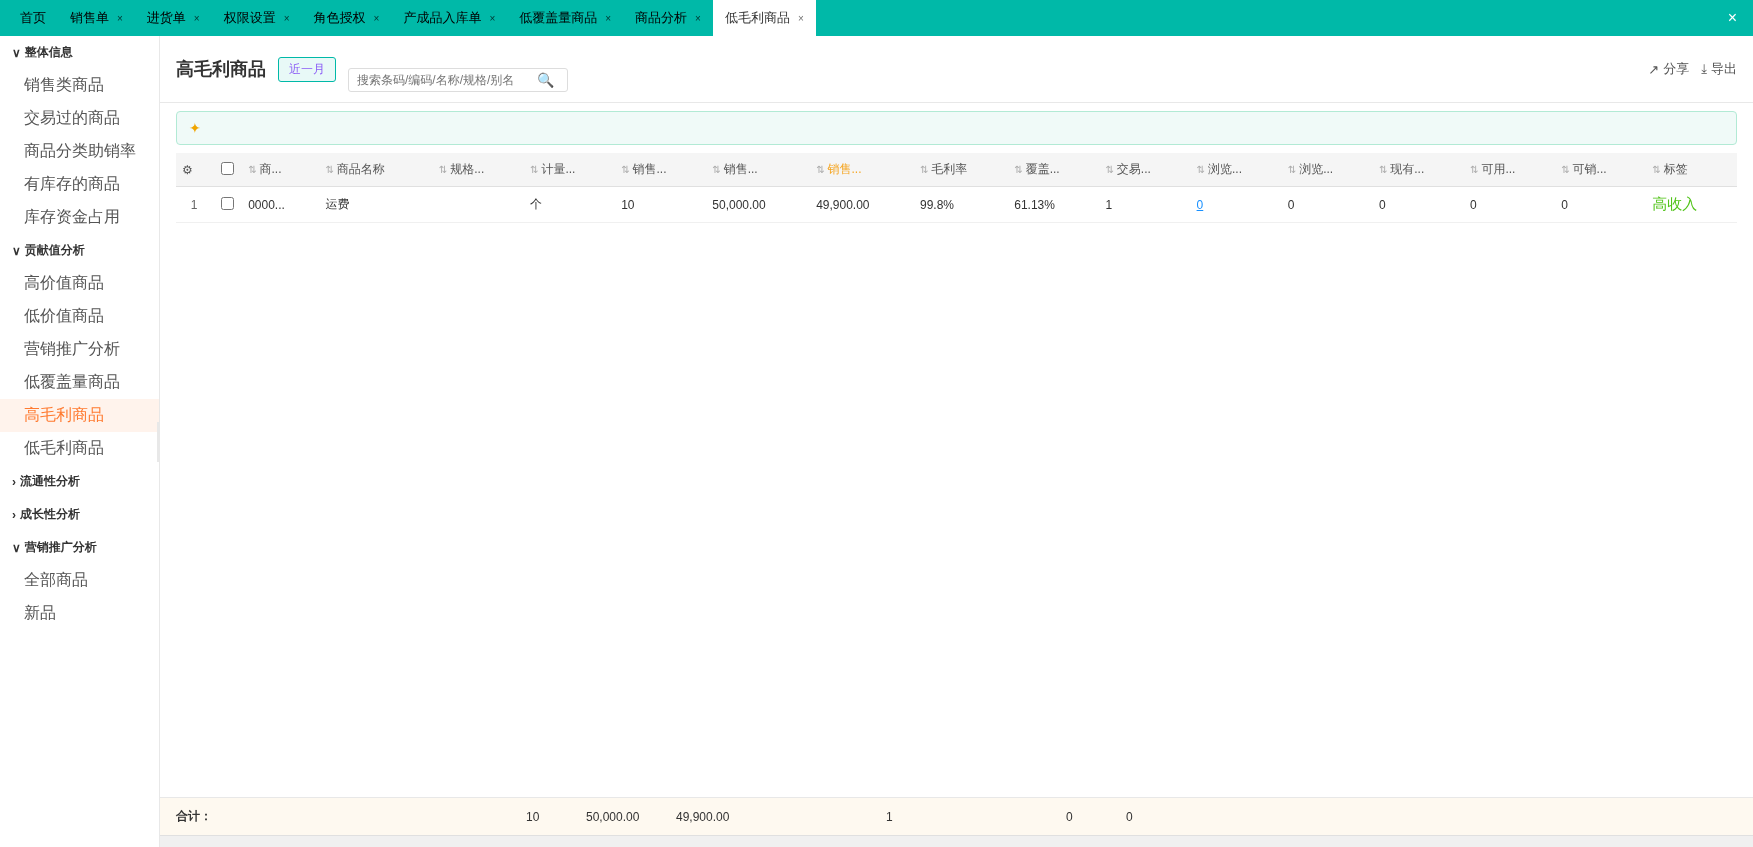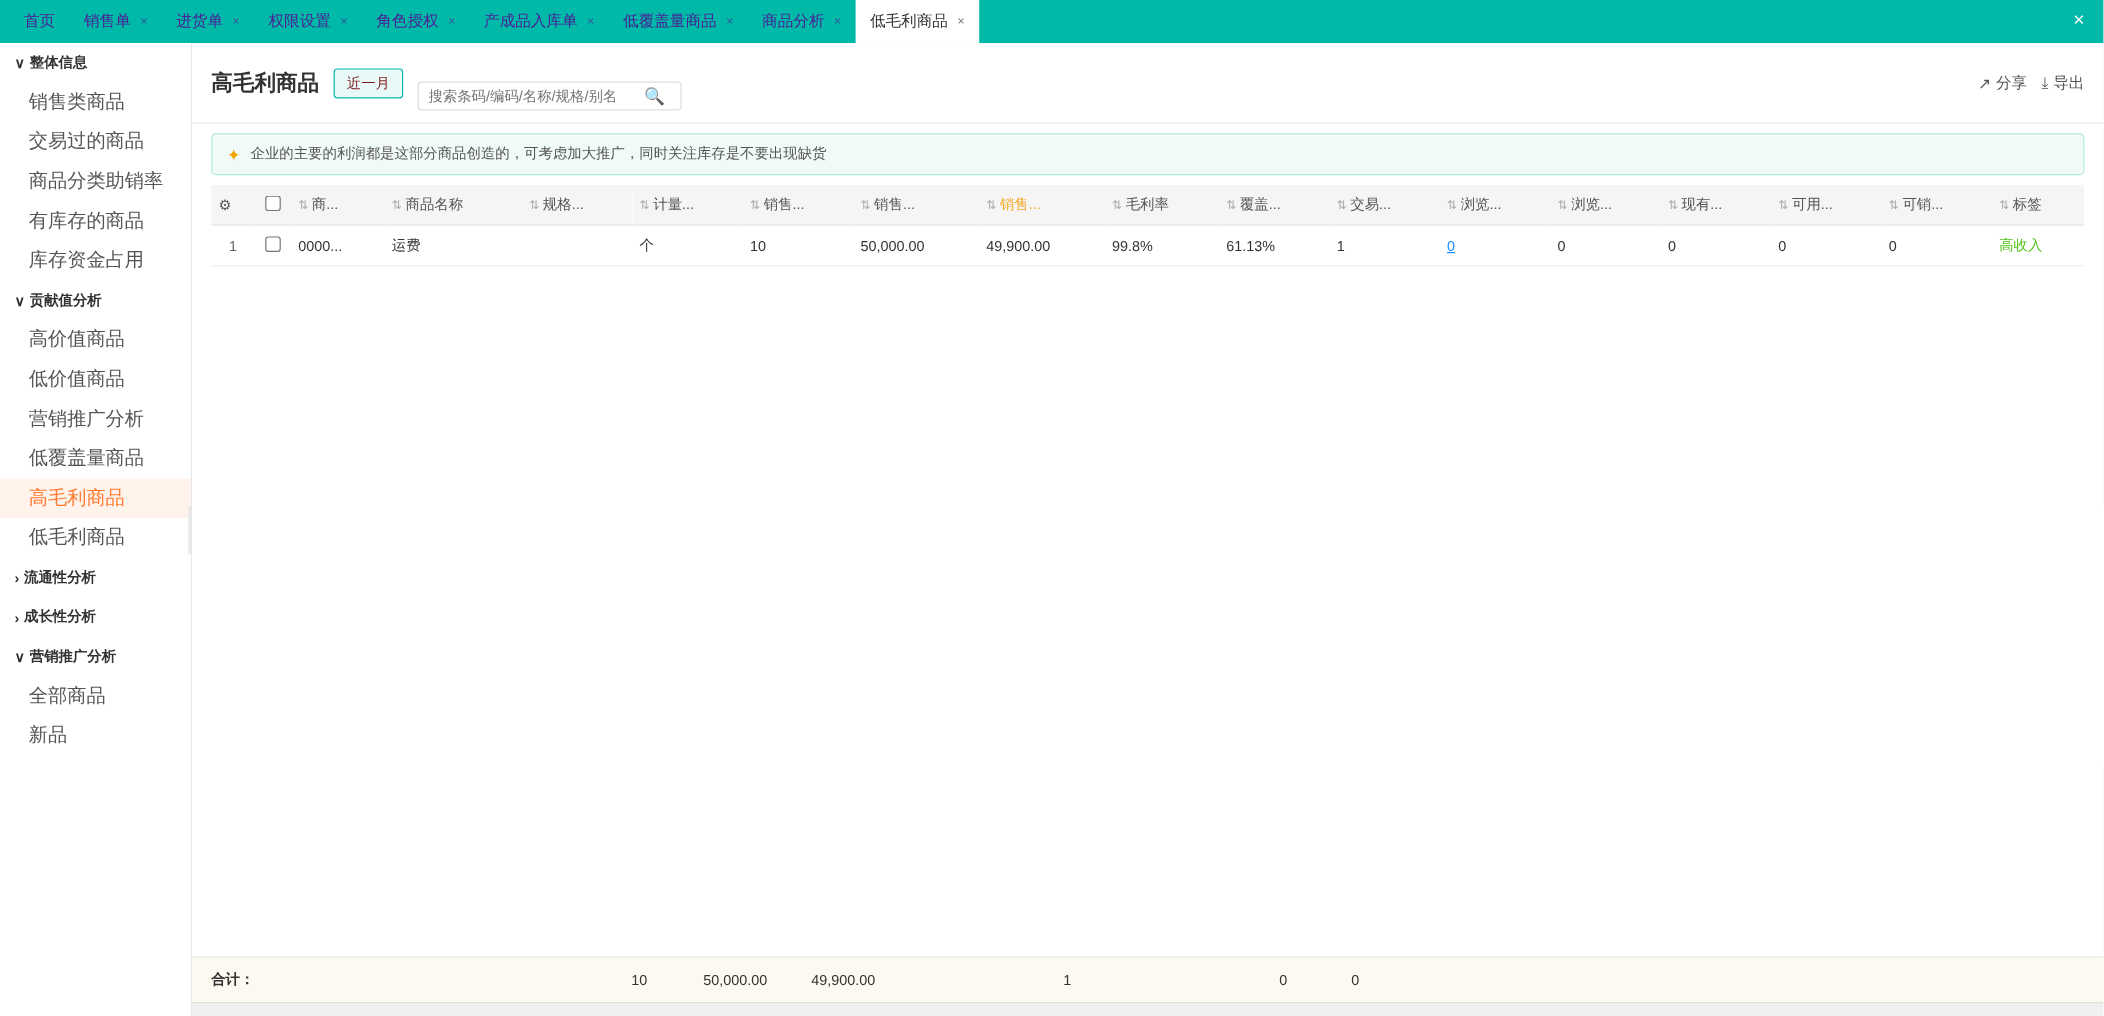--- a/index.html
+++ b/index.html
@@ -12,21 +12,21 @@
       background: #00b9a8;
       height: 36px;
       padding: 0 8px;
       gap: 0;
     }
     .nav-tab {
       display: flex;
       align-items: center;
       padding: 0 12px;
       height: 36px;
-      color: #4c1d95;
+      color: #000000;
       font-size: 13px;
       cursor: pointer;
       white-space: nowrap;
       gap: 4px;
     }
     .nav-tab.active { background: #ffffff; color: #333; }
     .nav-tab .close-x { font-size: 10px; margin-left: 4px; cursor: pointer; opacity: 0.7; }
     .nav-close-right {
       margin-left: auto;
       color: white;
@@ -103,21 +103,21 @@
       border-bottom: 1px solid #e8e8e8;
     }
     .page-title {
       font-size: 18px;
       font-weight: bold;
       color: #333;
     }
     .filter-btn {
       background: #e8f9f7;
       border: 1px solid #00b9a8;
-      color: #7f1d1d;
+      color: #8b5cf6;
       padding: 3px 10px;
       border-radius: 3px;
       cursor: pointer;
       font-size: 12px;
     }
     .search-box {
       display: flex;
       align-items: center;
       border: 1px solid #ddd;
       border-radius: 3px;
@@ -192,21 +192,21 @@
       font-size: 10px;
     }
     tbody td {
       padding: 8px 6px;
       border-bottom: 1px solid #f0f0f0;
       color: #333;
       white-space: nowrap;
     }
     .tag-green {
       color: #52c41a;
-      font-size: 12px;
+      font-size: 15px;
     }
     .row-number { color: #666; text-align: center; }
     td.link-blue { color: #1890ff; text-decoration: underline; cursor: pointer; }
 
     
     .footer-summary {
       display: flex;
       align-items: center;
       background: #fef9f0;
       border-top: 1px solid #e8e8e8;
@@ -361,21 +361,20 @@
         </div>
         <div class="action-btn">
           <span>⤓</span>
           <span>导出</span>
         </div>
       </div>
     </div>
 
     <div class="info-banner">
       <span class="info-icon">✦</span>
-      <span>企业的主要的利润都是这部分商品创造的，可考虑加大推广，同时关注库存是不要出现缺货</span>
     </div>
 
     <div class="table-container">
       <table>
         <thead>
           <tr>
             <th>⚙</th>
             <th class="checkbox-cell">
               <input type="checkbox" style="">
             </th>

